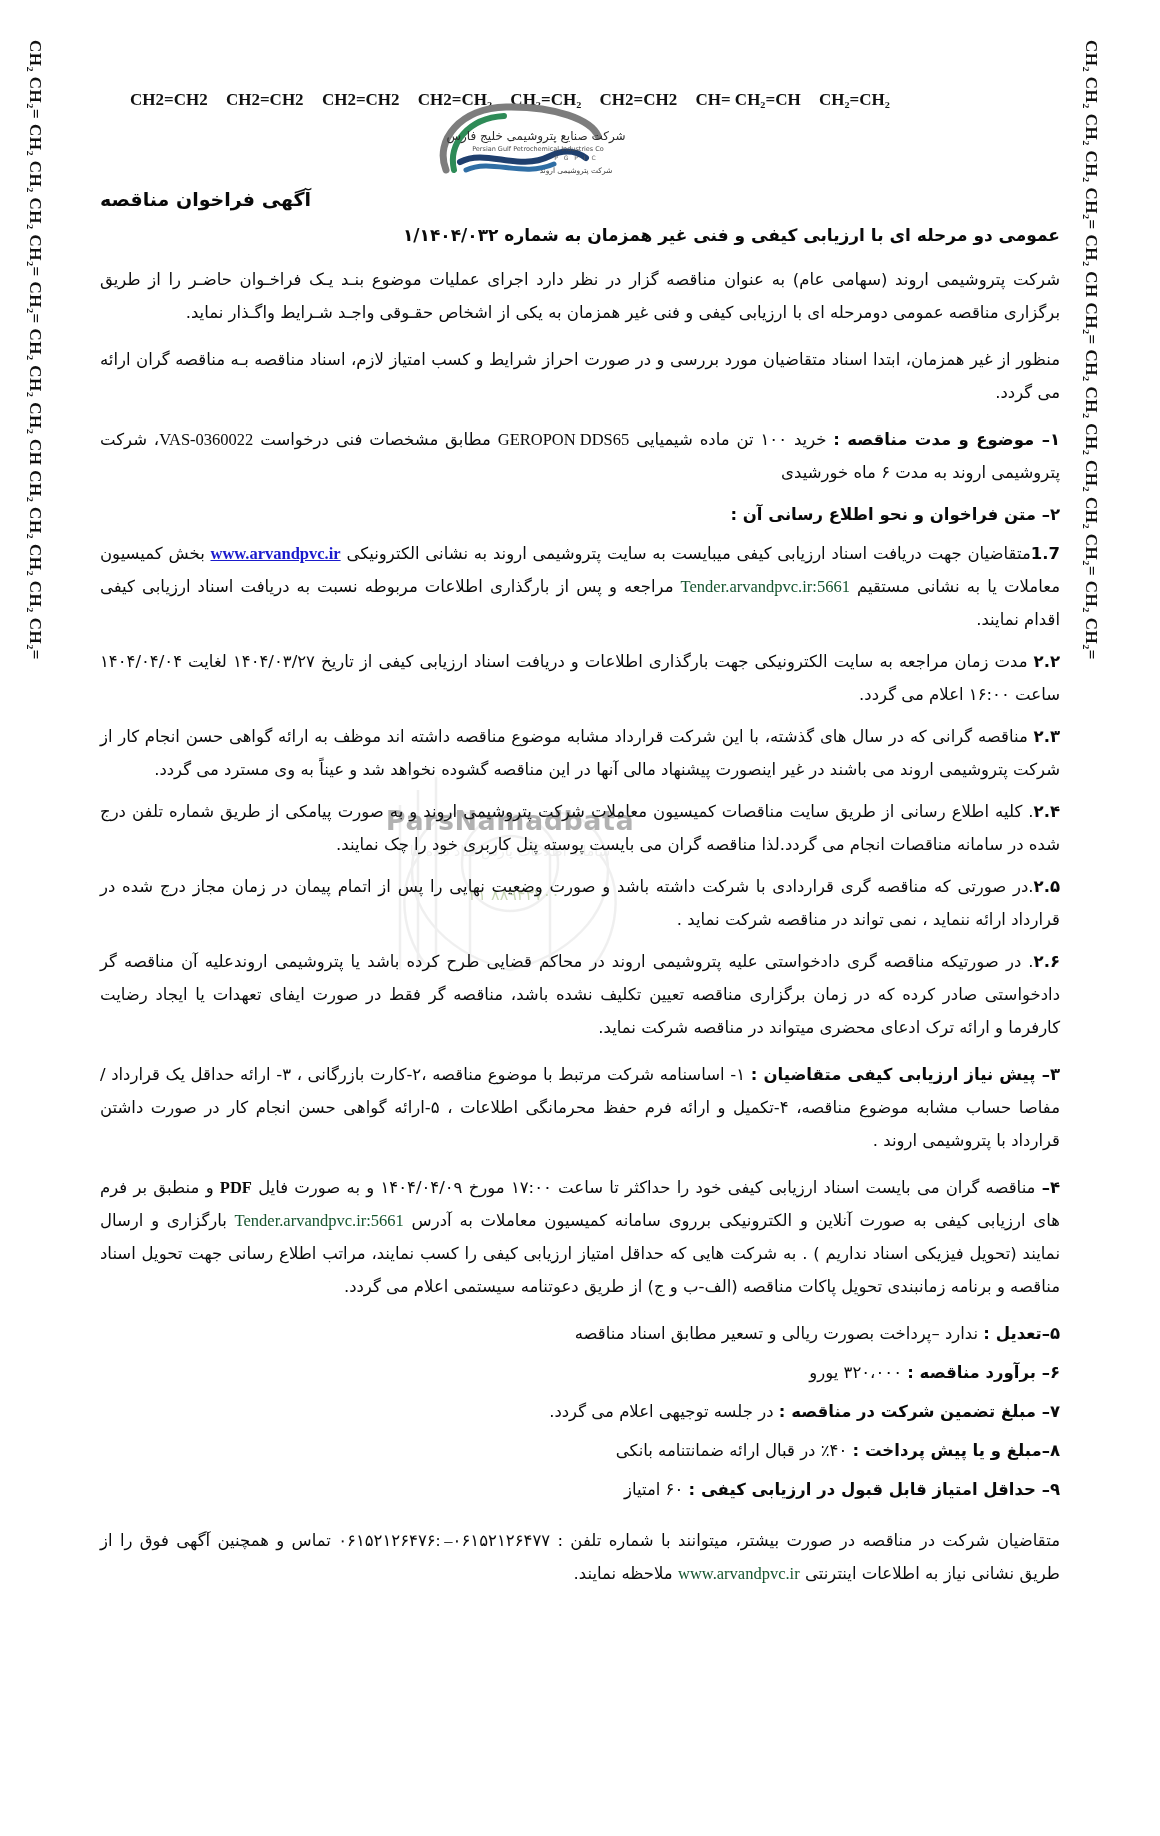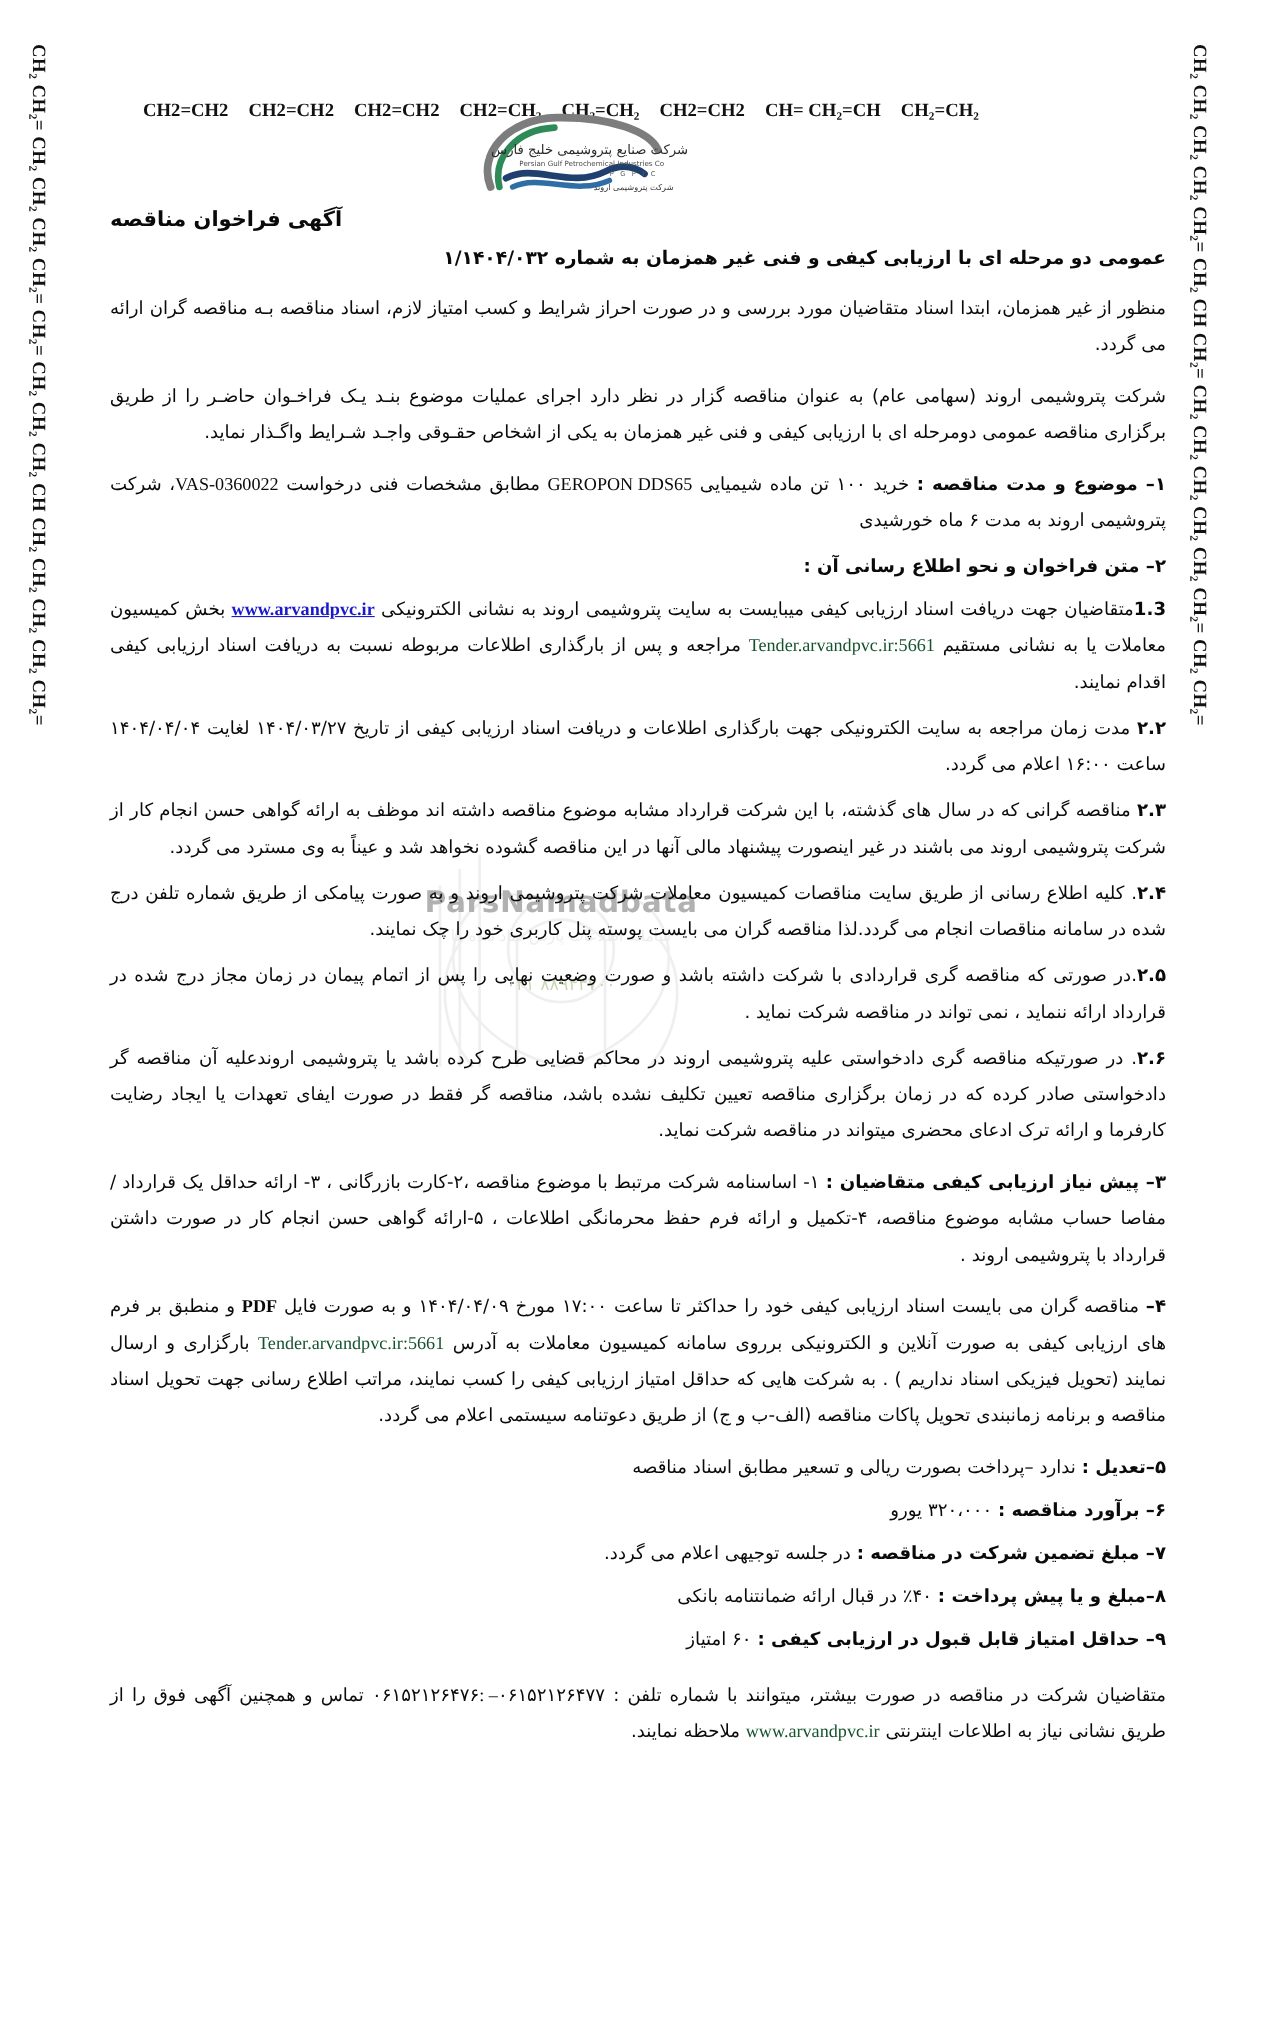--- a/index.html
+++ b/index.html
@@ -270,38 +270,38 @@
     <div class="wm-text">ParsNamadbata</div>
     <div class="wm-sub">سامانه اطلاعات پارس نماد داده ها</div>
     <div class="wm-phone">۰۲۱ ۸۸۹۴۳۷۰۰</div>
   </div>
 
   <div class="doc">
 
     <div class="title1">آگهی فراخوان مناقصه</div>
     <div class="title2">عمومی  دو مرحله ای با ارزیابی کیفی و فنی غیر همزمان به شماره ۱/۱۴۰۴/۰۳۲</div>
 
+    <p class="para">شرکت پتروشیمی اروند (سهامی عام) به عنوان مناقصه گزار در نظر دارد اجرای عملیات موضوع بنـد یـک فراخـوان حاضـر را از طریق برگزاری مناقصه عمومی دومرحله ای با ارزیابی کیفی و فنی غیر همزمان به یکی از اشخاص حقـوقی واجـد شـرایط واگـذار نماید.</p>
     <p class="para">منظور از غیر همزمان، ابتدا اسناد متقاضیان مورد بررسی و در صورت احراز شرایط و کسب امتیاز لازم، اسناد مناقصه بـه مناقصه گران ارائه می گردد.</p>
-    <p class="para">شرکت پتروشیمی اروند (سهامی عام) به عنوان مناقصه گزار در نظر دارد اجرای عملیات موضوع بنـد یـک فراخـوان حاضـر را از طریق برگزاری مناقصه عمومی دومرحله ای با ارزیابی کیفی و فنی غیر همزمان به یکی از اشخاص حقـوقی واجـد شـرایط واگـذار نماید.</p>
 
     <p class="para tight">
       <span class="sec-head">۱– موضوع  و مدت مناقصه :</span>
       <span>خرید ۱۰۰ تن ماده شیمیایی</span>
       <span class="ltr">GEROPON DDS65</span>
       <span>مطابق مشخصات فنی درخواست</span>
       <span class="ltr">VAS-0360022</span><span>،</span>
       <span>شرکت پتروشیمی اروند به مدت ۶ ماه خورشیدی</span>
     </p>
 
     <p class="numbered">
       <span class="lbl">۲– متن فراخوان و نحو اطلاع رسانی آن :</span>
     </p>
 
     <p class="para tight">
-      <span class="bold">1.3</span><span>متقاضیان جهت دریافت اسناد ارزیابی کیفی میبایست به سایت پتروشیمی اروند به نشانی الکترونیکی</span>
+      <span class="bold">1.7</span><span>متقاضیان جهت دریافت اسناد ارزیابی کیفی میبایست به سایت پتروشیمی اروند به نشانی الکترونیکی</span>
       <a class="link" href="#">www.arvandpvc.ir</a>
       <span>بخش کمیسیون معاملات یا به نشانی مستقیم</span>
       <span class="link-plain">Tender.arvandpvc.ir:5661</span>
       <span>مراجعه و پس از بارگذاری اطلاعات مربوطه نسبت به دریافت اسناد ارزیابی کیفی اقدام نمایند.</span>
     </p>
 
     <p class="para tight">
       <span class="bold">۲.۲</span>
       <span>مدت زمان مراجعه به سایت الکترونیکی جهت بارگذاری اطلاعات و دریافت اسناد ارزیابی کیفی از تاریخ ۱۴۰۴/۰۳/۲۷ لغایت ۱۴۰۴/۰۴/۰۴ ساعت ۱۶:۰۰ اعلام می گردد.</span>
     </p>

